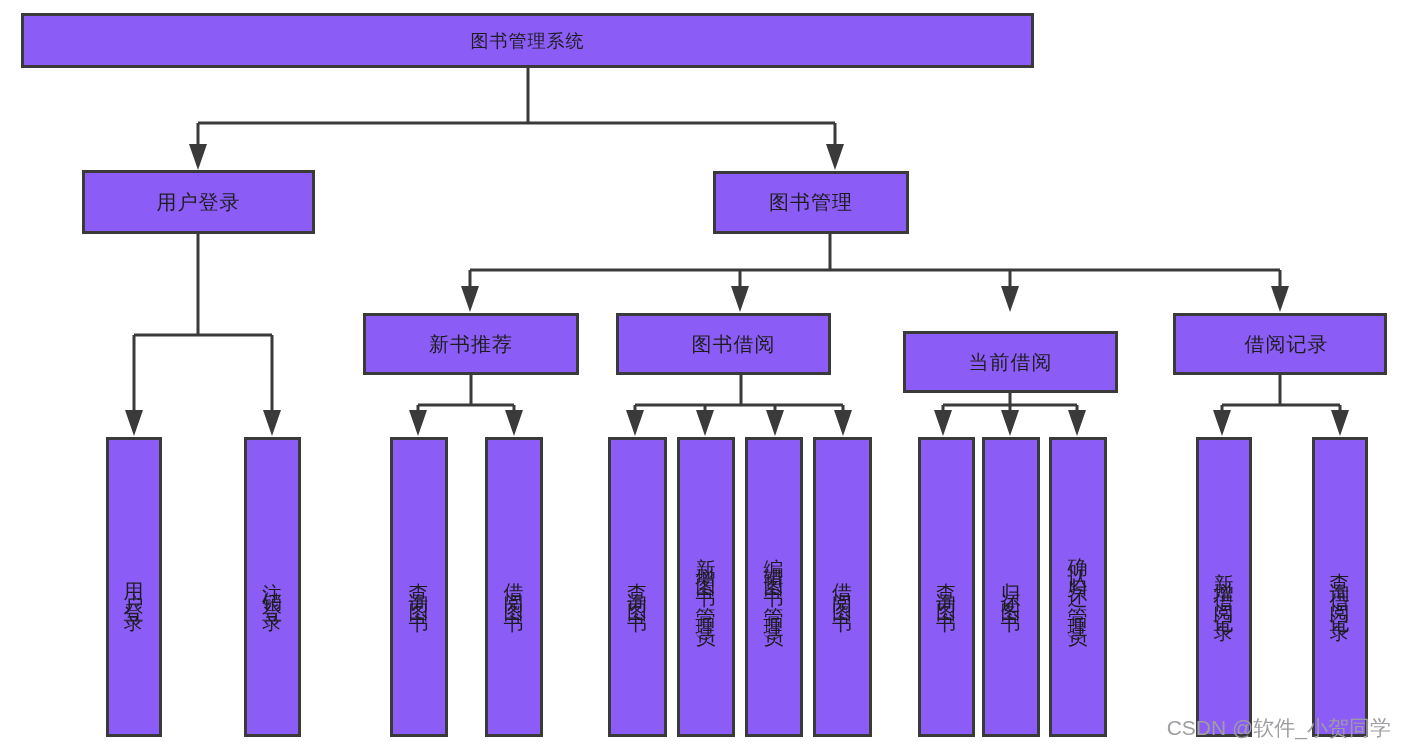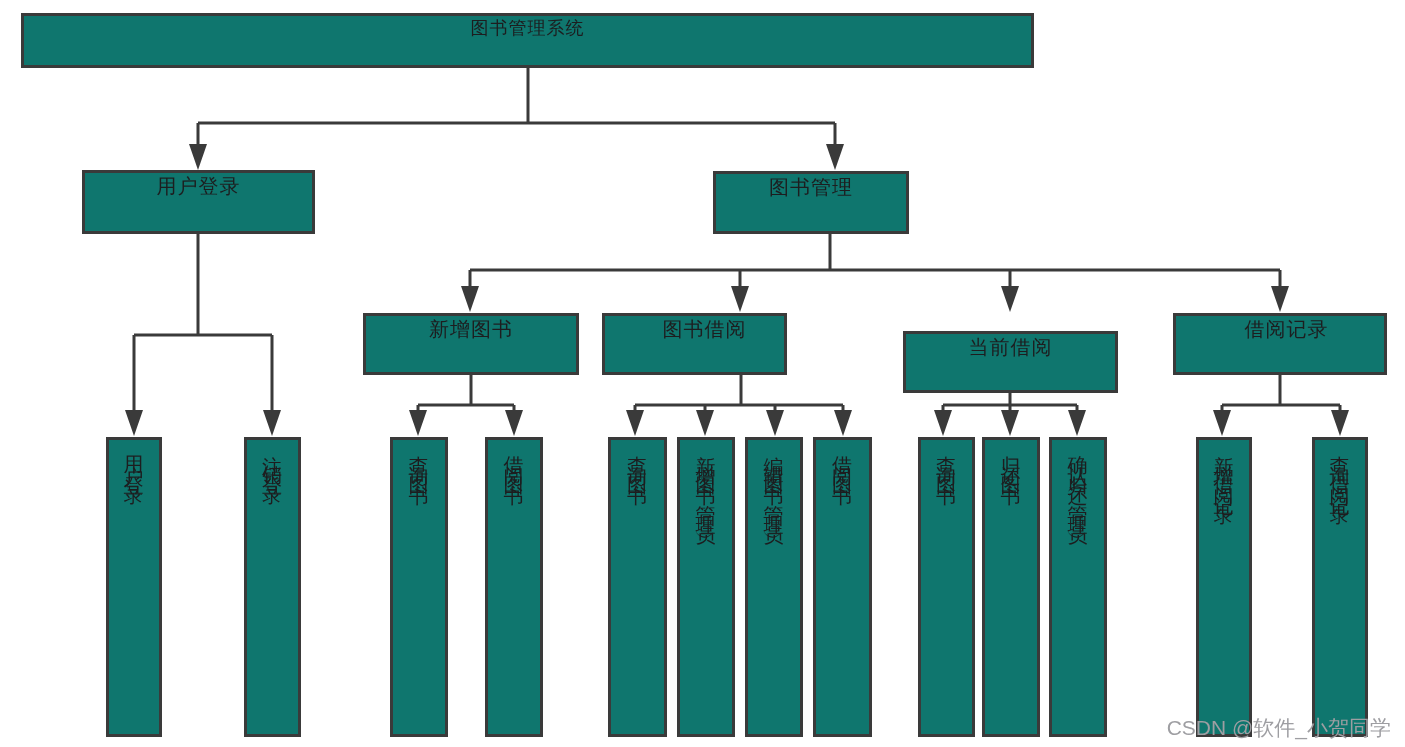--- a/index.html
+++ b/index.html
@@ -12,24 +12,24 @@
     background: #ffffff;
     overflow: hidden;
     font-family: "Liberation Sans", "DejaVu Sans", sans-serif;
   }
   svg.connectors {
     position: absolute; left: 0; top: 0; z-index: 1;
   }
   .node {
     position: absolute;
     box-sizing: border-box;
-    background: #0f766e;
+    background: #8b5cf6;
     border: 3px solid #3a3a3a;
     display: flex;
-    align-items: flex-start;
+    align-items: center;
     justify-content: center;
     color: #1d1d1f;
     z-index: 2;
   }
   .hnode span {
     font-size: 20px;
     letter-spacing: 1px;
     white-space: nowrap;
   }
   .root-node span {
@@ -40,21 +40,21 @@
     text-orientation: mixed;
     font-size: 20px;
     letter-spacing: 10px;
     line-height: 1;
   }
   
   .n-root { left: 21px;  top: 13px;  width: 1013px; height: 55px; }
   .n-l2a  { left: 82px;  top: 170px; width: 233px;  height: 64px; }
   .n-l2b  { left: 713px; top: 171px; width: 196px;  height: 63px; }
   .n-l3a  { left: 363px; top: 313px; width: 216px;  height: 62px; }
-  .n-l3b  { left: 602px; top: 313px; width: 185px;  height: 62px; padding-left: 20px; }
+  .n-l3b  { left: 616px; top: 313px; width: 215px;  height: 62px; padding-left: 20px; }
   .n-l3c  { left: 903px; top: 331px; width: 215px;  height: 62px; }
   .n-l3d  { left: 1173px;top: 313px; width: 214px;  height: 62px; padding-left: 13px; }
   
   .vnode  { top: 437px; height: 300px; }
   .n-g1a { left: 106px;  width: 56px; }
   .n-g1b { left: 244px;  width: 57px; }
   .n-g2a { left: 390px;  width: 58px; }
   .n-g2b { left: 485px;  width: 58px; }
   .n-g3a { left: 608px;  width: 59px; }
   .n-g3b { left: 677px;  width: 58px; }
@@ -118,21 +118,21 @@
   </div>
 
   <div class="node hnode n-l2a">
     <span>用户登录</span>
   </div>
   <div class="node hnode n-l2b">
     <span>图书管理</span>
   </div>
 
   <div class="node hnode n-l3a">
-    <span>新增图书</span>
+    <span>新书推荐</span>
   </div>
   <div class="node hnode n-l3b">
     <span>图书借阅</span>
   </div>
   <div class="node hnode n-l3c">
     <span>当前借阅</span>
   </div>
   <div class="node hnode n-l3d">
     <span>借阅记录</span>
   </div>

